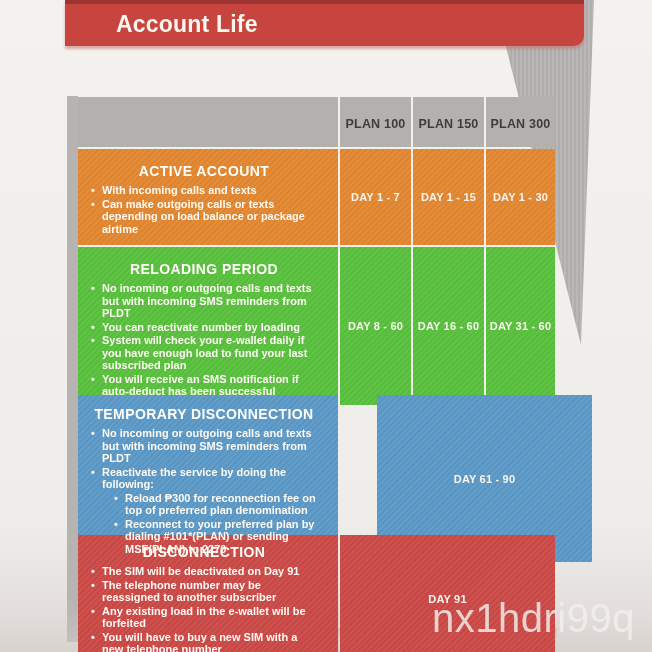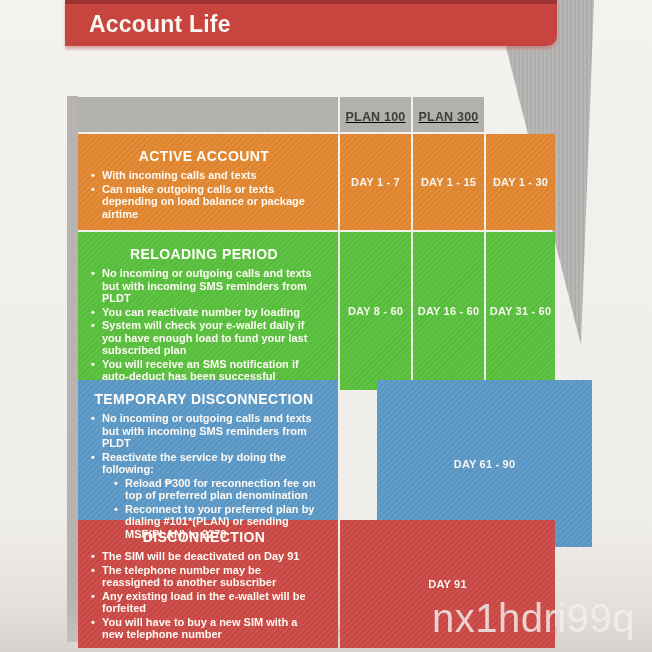--- a/index.html
+++ b/index.html
@@ -23,32 +23,32 @@
   .bottom-shadow{
     position:absolute;left:78px;top:628px;width:479px;height:11px;
     background:linear-gradient(180deg,rgba(214,160,153,0.55),rgba(214,205,200,0.15));
   }
   
   .title-bar{
     position:absolute;left:65px;top:0;width:492px;height:46px;
     background:linear-gradient(180deg,#9c3331 0 4px,#c8443f 4px 80%,#c34540 100%);
     border-radius:0 0 10px 0;
     box-shadow:0 3px 3px rgba(195,110,105,0.55);
-    display:flex;align-items:center;
+    display:flex;align-items:center;padding-left:27px;
   }
   .title-bar .title-text{
     color:#faf6f0;font-size:23px;font-weight:bold;padding-left:24px;padding-top:3px;
     letter-spacing:0.2px;
   }
   
   .table{position:absolute;left:78px;top:97px;width:477px;}
   .row{display:grid;grid-template-columns:260px 71px 71px 69px;column-gap:2px;}
   .row.merged{grid-template-columns:260px 215px;}
   .row + .row{margin-top:2px;}
-  .header-row{margin-top:0 !important;height:35px;text-decoration:underline;}
+  .header-row{margin-top:0 !important;height:50px;}
   .header-row .cell{
     background:#b3b1ae;display:flex;align-items:center;justify-content:center;
     color:#3e3d3b;font-weight:bold;font-size:12.5px;letter-spacing:0.2px;padding-top:4px;box-sizing:border-box;
   }
   .header-row{margin-bottom:0;}
   .section{color:#fdf9f3;}
   .section .desc{
     padding:14px 18px 6px 10px;box-sizing:border-box;
     background-image:repeating-linear-gradient(135deg,rgba(255,255,255,0.05) 0 2px,rgba(0,0,0,0.02) 2px 4px);
   }
@@ -86,20 +86,21 @@
 
 <div class="title-bar">
   <span class="title-text">Account Life</span>
 </div>
 
 <div class="table">
 
   <div class="row header-row">
     <div class="cell"></div>
     <div class="cell">PLAN 100</div>
+    <div class="cell">PLAN 150</div>
     <div class="cell">PLAN 300</div>
   </div>
 
   <div class="row section sec-active">
     <div class="desc">
       <div class="sec-title">ACTIVE ACCOUNT</div>
       <ul>
         <li>With incoming calls and texts</li>
         <li>Can make outgoing calls or texts depending on load balance or package airtime</li>
       </ul>

